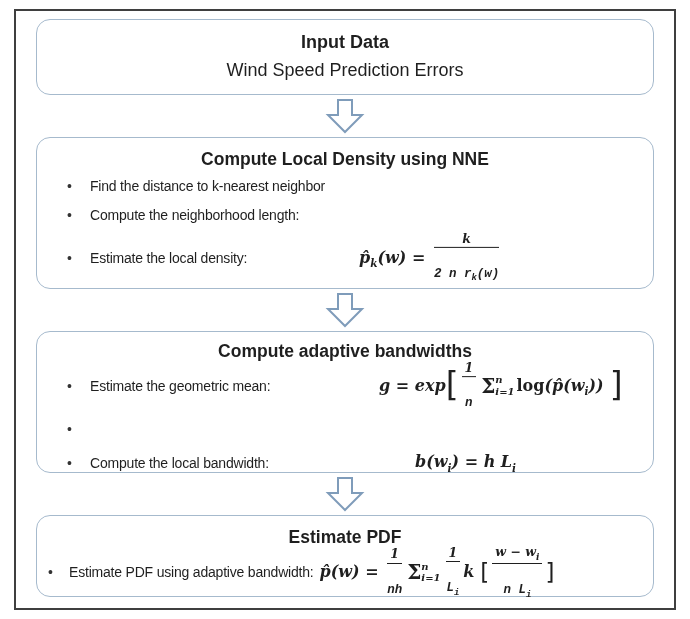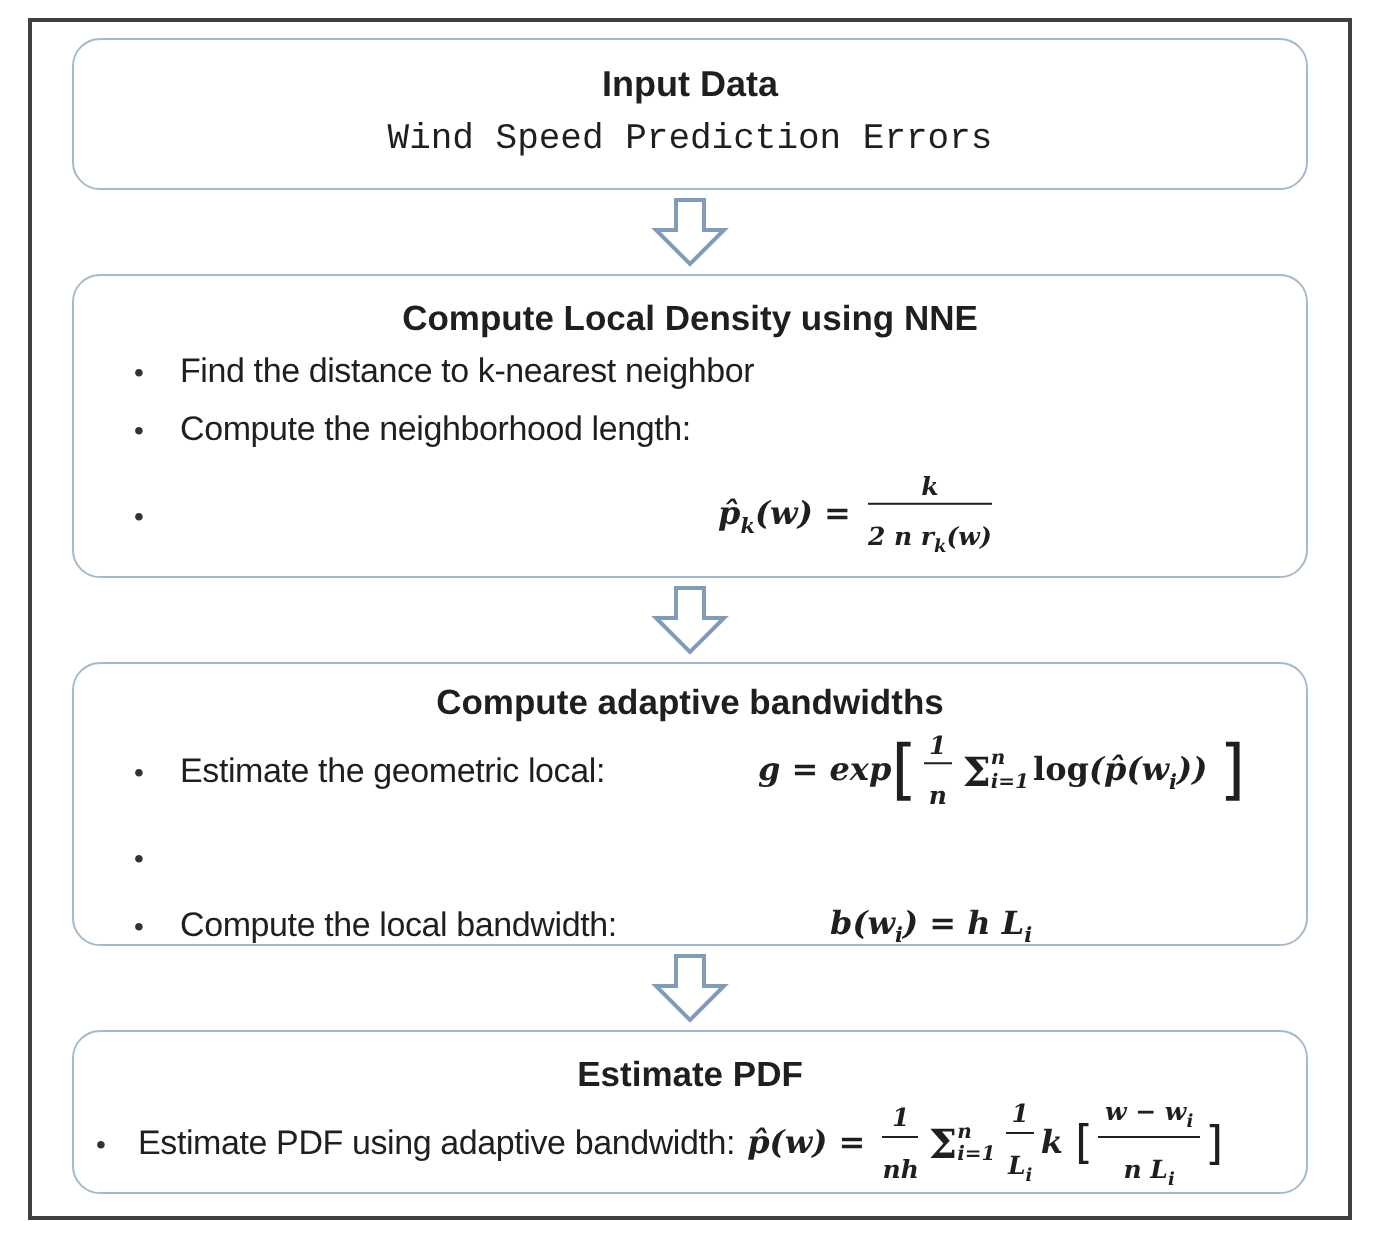--- a/index.html
+++ b/index.html
@@ -9,45 +9,45 @@
   *{margin:0;padding:0;box-sizing:border-box;}
   body{width:690px;height:619px;background:var(--bg);
        font-family:"Liberation Sans",sans-serif;color:var(--text);overflow:hidden;}
   .canvas{position:relative;width:690px;height:492px;background:var(--bg);}
   .frame{position:absolute;left:14px;top:9px;width:662px;height:601px;
          border:2px solid var(--frame);background:var(--bg);}
   .box{width:618px;margin:0 auto;border:1.6px solid var(--boxborder);
        border-radius:14px;background:#fff;}
   .box1{margin-top:8px;height:76px;padding-top:9px;text-align:center;}
   .box1 .box-title{font-size:18px;font-weight:bold;line-height:27px;}
-  .box1 .box-subtitle{font-size:18px;line-height:28px;font-family:Liberation Mono, monospace;}
+  .box1 .box-subtitle{font-size:18px;line-height:28px;}
   .box-title{font-size:17.5px;font-weight:bold;text-align:center;line-height:26px;}
   .arrowrow{height:42px;display:flex;align-items:center;justify-content:center;}
   .arrowrow svg{display:block;color:var(--arrow);}
   .box2{height:152px;padding-top:8px;}
   .box3{height:142px;padding-top:6px;}
   .box4{height:82px;padding-top:8px;}
   ul{list-style:none;}
   .row{position:relative;display:flex;align-items:center;
        padding-left:30px;white-space:nowrap;}
   .r28{height:28px;} .r30{height:30px;} .r56{height:56px;}
   .r44{height:44px;} .r42{height:42px;} .r26{height:26px;}
   .bullet{width:23px;font-size:14px;color:#333;flex:0 0 auto;}
-  .label{font-size:17px;letter-spacing:-0.2px;}
+  .label{font-size:14px;letter-spacing:-0.2px;}
   
   .math{font-family:"DejaVu Serif",serif;font-style:italic;font-weight:bold;
         font-size:16px;white-space:nowrap;display:inline-block;}
   .abs{position:absolute;top:50%;transform:translateY(-50%);}
   .p306{left:322px;} .p345{left:345px;} .p342{left:342px;} .p378{left:378px;}
   .math sub{font-size:10.5px;font-style:italic;}
   .math sup{font-size:10.5px;}
   .frac{display:inline-block;text-align:center;vertical-align:middle;
         font-size:12.5px;line-height:1.15;margin:0 3px;}
   .frac .num{display:block;border-bottom:1.3px solid var(--text);padding:0 3px 1px;}
-  .frac .den{display:block;padding-top:9px;}
+  .frac .den{display:block;padding-top:19px;font-family:Liberation Mono, monospace;}
   .frac sub{font-size:9px;}
   .sumwrap{display:inline-block;vertical-align:middle;margin:0 2px;}
   .sum{font-style:normal;font-size:20px;vertical-align:middle;}
   .sumlim{display:inline-block;vertical-align:middle;font-size:10px;
           line-height:1.15;text-align:left;}
   .sumlim span{display:block;}
   .up{font-style:normal;}
   .bigbr{font-style:normal;font-weight:normal;font-size:33px;
          vertical-align:middle;position:relative;top:-1px;font-family:"DejaVu Sans",sans-serif;}
   .medbr{font-style:normal;font-weight:normal;font-size:23px;
@@ -77,37 +77,38 @@
       <li class="row r28">
         <span class="bullet">•</span>
         <span class="label">Find the distance to k-nearest neighbor</span>
       </li>
       <li class="row r30">
         <span class="bullet">•</span>
         <span class="label">Compute the neighborhood length:</span>
       </li>
       <li class="row r56">
         <span class="bullet">•</span>
+        <span class="label">Estimate the local density:</span>
         <span class="math abs p306"><span>p̂</span><sub>k</sub><span>(w) = </span><span class="frac"><span class="num">k</span><span class="den"><span>2 n r</span><sub>k</sub><span>(w)</span></span></span></span>
       </li>
     </ul>
   </section>
 
   <div class="arrowrow">
     <svg width="44" height="36" viewBox="0 0 44 36">
       <path d="M15 2 H29 V17 H39 L22 34 L5 17 H15 Z" fill="#ffffff" stroke="currentColor" stroke-width="2"></path>
     </svg>
   </div>
 
   <section class="box box3">
     <div class="box-title">Compute adaptive bandwidths</div>
     <ul>
       <li class="row r44">
         <span class="bullet">•</span>
-        <span class="label">Estimate the geometric local:</span>
+        <span class="label">Estimate the geometric mean:</span>
         <span class="math abs p342"><span>g = exp</span><span class="bigbr">[</span><span class="frac"><span class="num">1</span><span class="den">n</span></span><span class="sumwrap"><span class="sum">Σ</span><span class="sumlim"><span>n</span><span>i=1</span></span></span><span class="up">log</span><span>(p̂(w</span><sub>i</sub><span>))</span><span class="bigbr gap6">]</span></span>
       </li>
       <li class="row r42">
         <span class="bullet">•</span>
       </li>
       <li class="row r26">
         <span class="bullet">•</span>
         <span class="label">Compute the local bandwidth:</span>
         <span class="math abs p378"><span>b(w</span><sub>i</sub><span>) = h L</span><sub>i</sub></span>
       </li>

